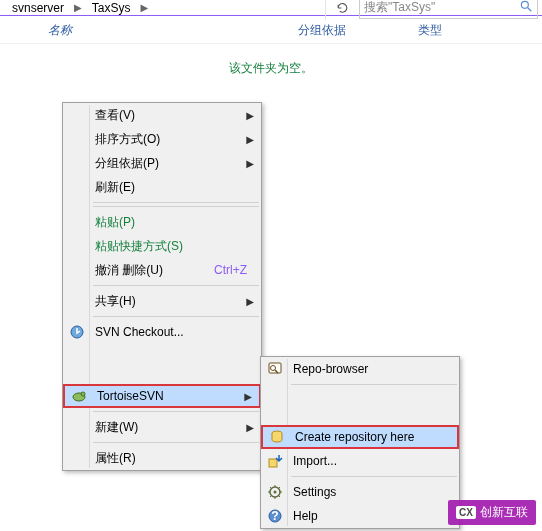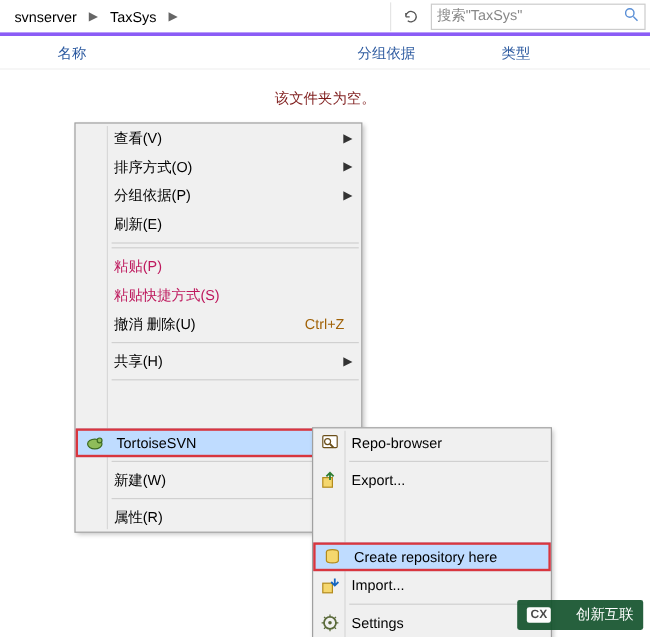--- a/index.html
+++ b/index.html
@@ -1,50 +1,50 @@
 <!DOCTYPE html>
 <html><head>
 <meta charset="utf-8">
 <style>
 * { box-sizing: border-box; margin: 0; padding: 0; font-family: "Microsoft YaHei", "Segoe UI", sans-serif; font-size: 12px; }
 body { background: #fff; width: 542px; height: 531px; position: relative; overflow: hidden; }
 
-.toolbar { display: flex; align-items: center; height: 30px; border-bottom: 3px solid #8b5cf6; padding: 0 4px; }
+.toolbar { display: flex; align-items: center; height: 16px; border-bottom: 1px solid #8b5cf6; padding: 0 4px; }
 .breadcrumb { display: flex; align-items: center; flex: 0 0 auto; }
 .breadcrumb span { padding: 4px 8px; }
 .breadcrumb .arrow { color: #666; padding: 0 2px; font-size: 10px; }
 .refresh-btn { width: 24px; height: 24px; display: flex; align-items: center; justify-content: center; margin: 0 6px; color: #444; border-left: 1px solid #e5e5e5; padding-left: 10px;}
 .search-box { flex: 1; border: 1px solid #ccc; height: 22px; margin-left: 4px; display: flex; align-items: center; padding: 0 4px; color: #888; position: relative; }
 .search-box .mag { position: absolute; right: 4px; color: #5a8fd6; }
 
 .columns { display: flex; padding: 6px 10px 4px 48px; border-bottom: 1px solid #f0f0f0; color: #2c5aa0; }
-.col-name { flex: 0 0 250px; }
+.col-name { flex: 0 0 250px; font-style: italic; }
 .col-date { flex: 0 0 120px; }
 .col-type { flex: 0 0 80px; }
 
-.empty-msg { text-align: center; color: #7f1d1d; padding: 16px 0 6px 0; }
+.empty-msg { text-align: center; color: #15803d; padding: 16px 0 6px 0; }
 
 .context-menu { position: absolute; background: #f0f0f0; border: 1px solid #a0a0a0; box-shadow: 2px 2px 4px rgba(0,0,0,0.25); }
-.menu1 { left: 62px; top: 102px; width: 240px; }
+.menu1 { left: 62px; top: 102px; width: 200px; }
 .menu2 { left: 260px; top: 356px; width: 200px; }
 
 .menu-item { display: flex; align-items: center; height: 24px; padding: 0 6px 0 2px; position: relative; }
 .menu-item .icon-slot { width: 24px; height: 20px; display: flex; align-items: center; justify-content: center; flex-shrink: 0; }
 .menu-item .label { flex: 1; padding-left: 6px; white-space: nowrap; }
-.menu-item .shortcut { color: #a16207; padding-right: 8px; }
+.menu-item .shortcut { color: #8b5cf6; padding-right: 8px; }
 .menu-item .sub-arrow { width: 10px; text-align: center; font-size: 10px; color: #333; }
-.menu-item.disabled .label { color: #be185d; }
+.menu-item.disabled .label { color: #15803d; }
 .menu-item.highlight { border: 2px solid #d9363e; margin-top: 40px; }
 .menu-item.selected { background: #bfdcff; }
 .menu-sep { height: 1px; background: #d0d0d0; margin: 3px 2px 3px 30px; }
 .gutter { position: absolute; left: 26px; top: 2px; bottom: 2px; width: 1px; background: #d8d8d8; }
 
 .svn-icon svg, .icon-slot svg { display: block; }
 
-.watermark { position: absolute; right: 6px; bottom: 6px; background: #14532d; color: #fff; font-size: 11px; padding: 4px 8px; border-radius: 2px; display: flex; align-items: center; gap: 21px; opacity: 0.92;}
+.watermark { position: absolute; right: 6px; bottom: 6px; background: #a21caf; color: #fff; font-size: 11px; padding: 4px 8px; border-radius: 2px; display: flex; align-items: center; gap: 4px; opacity: 0.92;}
 .watermark .cx { background: #fff; color: #3a3a3a; font-weight: bold; padding: 1px 3px; border-radius: 2px; font-size: 10px;}
 </style>
 </head>
 <body>
 
 <div class="toolbar">
   <div class="breadcrumb">
     <span>svnserver</span>
     <span class="arrow">▶</span>
     <span>TaxSys</span>
@@ -111,20 +111,29 @@
       <span class="label">撤消 删除(U)</span>
       <span class="shortcut">Ctrl+Z</span>
   </div>
   <div class="menu-sep"></div>
   <div class="menu-item">
     <span class="icon-slot"></span>
       <span class="label">共享(H)</span>
       <span class="sub-arrow">▶</span>
   </div>
   <div class="menu-sep"></div>
+  <div class="menu-item">
+    <span class="icon-slot">
+      <svg width="16" height="16" viewBox="0 0 16 16">
+          <circle cx="8" cy="8" r="6" fill="#6fa8dc" stroke="#2b5f9e"></circle>
+          <path d="M8 4v5l3-2" stroke="#fff" fill="none" stroke-width="1.5"></path>
+        </svg>
+    </span>
+      <span class="label">SVN Checkout...</span>
+  </div>
   <div class="menu-item highlight selected">
     <span class="icon-slot">
       <svg width="16" height="16" viewBox="0 0 16 16">
           <ellipse cx="8" cy="9" rx="6" ry="4" fill="#8fbc5a" stroke="#3c6b1f"></ellipse>
           <circle cx="12" cy="6" r="2" fill="#8fbc5a" stroke="#3c6b1f"></circle>
         </svg>
     </span>
       <span class="label">TortoiseSVN</span>
       <span class="sub-arrow">▶</span>
   </div>
@@ -147,29 +156,20 @@
     <span class="icon-slot">
       <svg width="16" height="16" viewBox="0 0 16 16">
           <rect x="2" y="2" width="12" height="10" rx="1" fill="#fff" stroke="#6b4f1a"></rect>
           <circle cx="6" cy="7" r="2.5" fill="none" stroke="#6b4f1a"></circle>
           <line x1="8" y1="9" x2="11" y2="12" stroke="#6b4f1a" stroke-width="1.5"></line>
         </svg>
     </span>
       <span class="label">Repo-browser</span>
   </div>
   <div class="menu-sep"></div>
-  <div class="menu-item">
-    <span class="icon-slot">
-      <svg width="16" height="16" viewBox="0 0 16 16">
-          <rect x="2" y="6" width="8" height="8" fill="#f5d76e" stroke="#b38b1d"></rect>
-          <path d="M8 2v6M5 5l3-3 3 3" fill="none" stroke="#2e7d32" stroke-width="1.5"></path>
-        </svg>
-    </span>
-      <span class="label">Export...</span>
-  </div>
   <div class="menu-item highlight selected">
     <span class="icon-slot">
       <svg width="16" height="16" viewBox="0 0 16 16">
           <ellipse cx="8" cy="4" rx="5" ry="2" fill="#f5d76e" stroke="#b38b1d"></ellipse>
           <path d="M3 4v7c0 1 2 2 5 2s5-1 5-2V4" fill="#f5d76e" stroke="#b38b1d"></path>
         </svg>
     </span>
       <span class="label">Create repository here</span>
   </div>
   <div class="menu-item">

